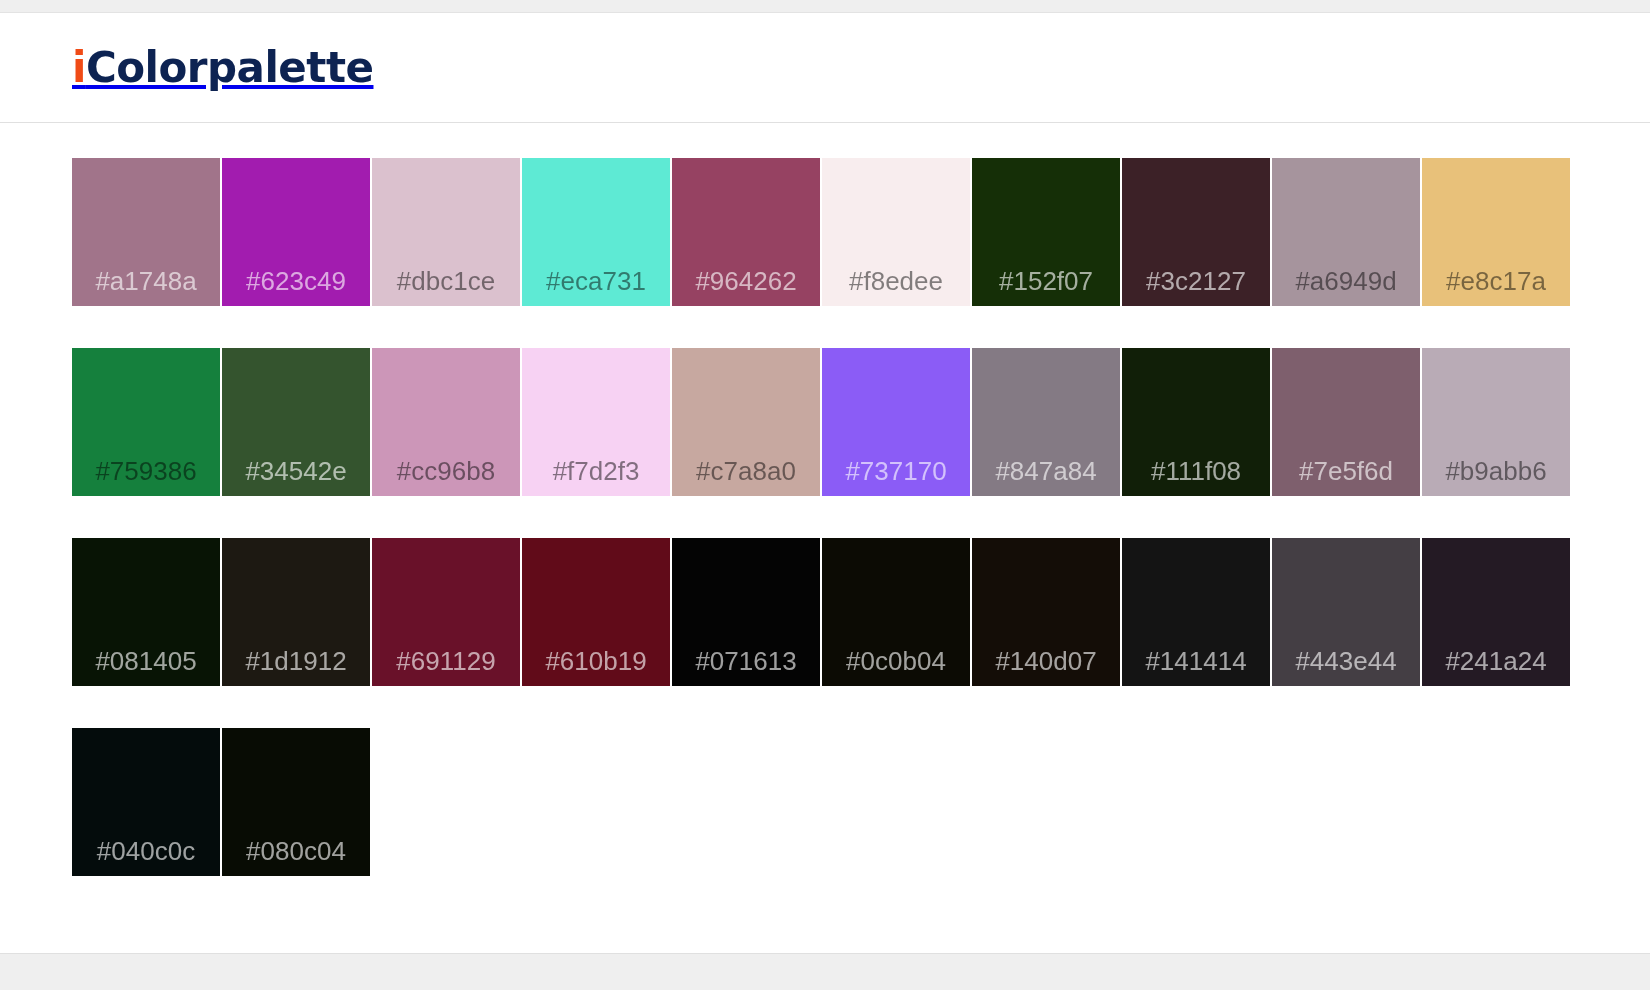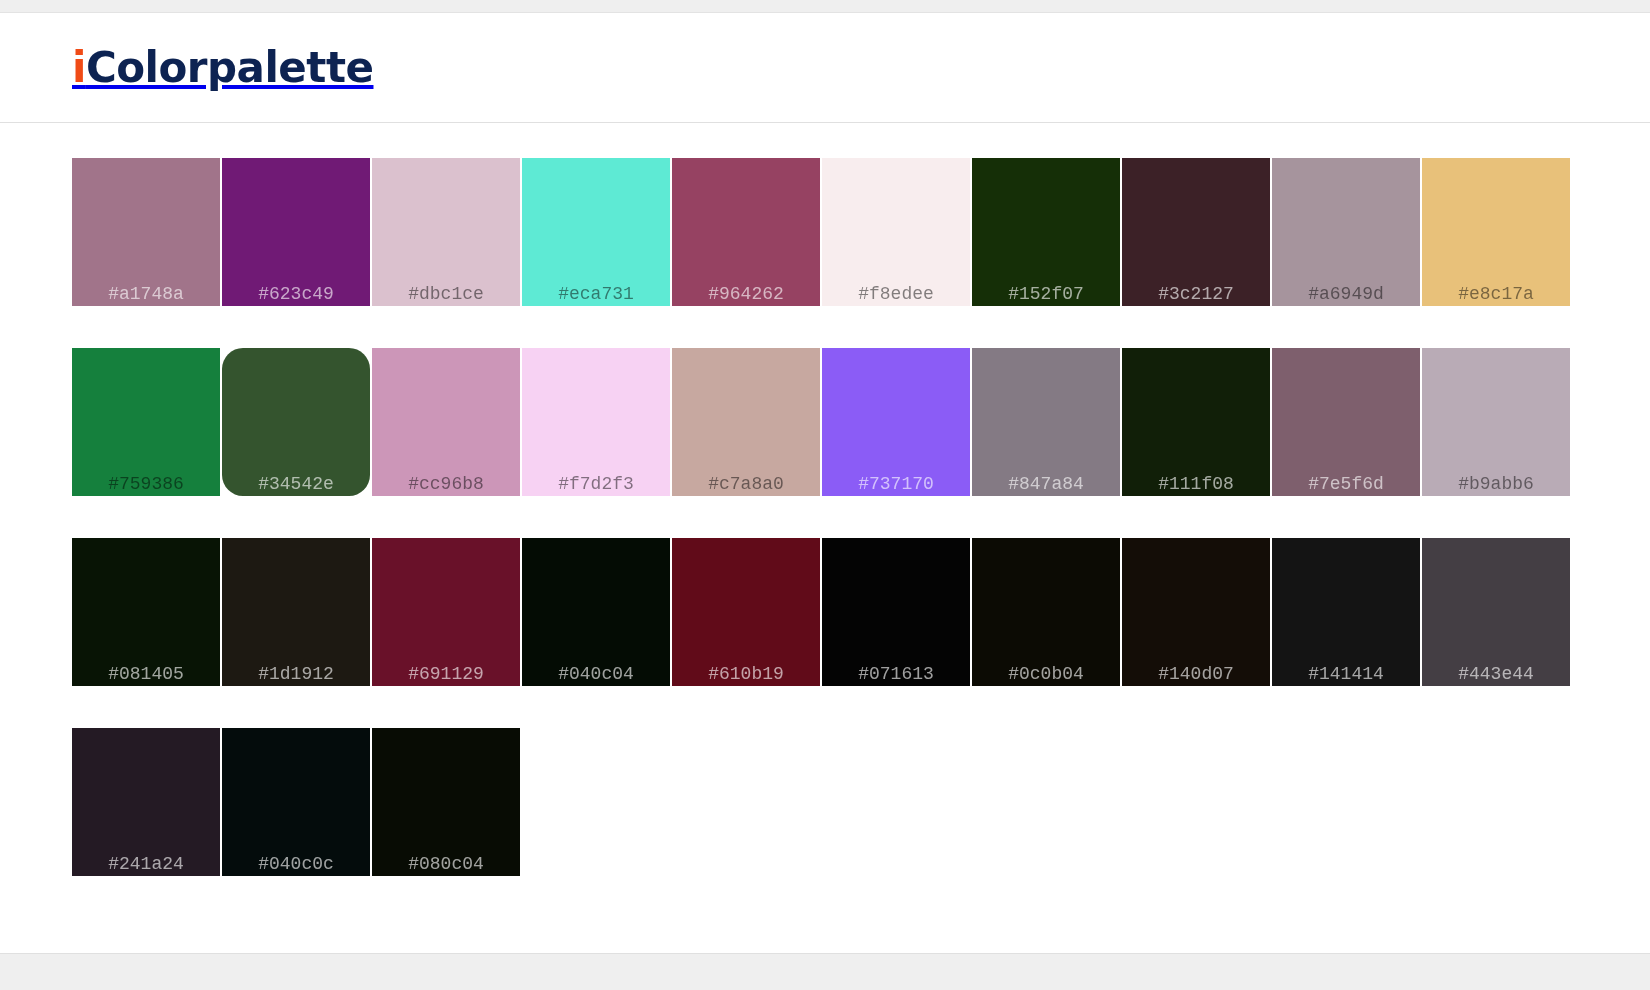--- a/index.html
+++ b/index.html
@@ -72,24 +72,24 @@
     display: block;
     box-sizing: border-box;
   }
   .swatch:nth-child(10n) {
     margin-right: 0;
   }
   .swatch-label {
     position: absolute;
     left: 0;
     right: 0;
-    bottom: 3px;
+    bottom: 12px;
     text-align: center;
-    font-family: Liberation Mono, monospace;
-    font-size: 18px;
+    font-family: Liberation Sans, sans-serif;
+    font-size: 26px;
     line-height: 1;
     color: rgba(255,255,255,0.62);
     pointer-events: none;
   }
   .swatch.dark-text .swatch-label {
     color: rgba(0,0,0,0.48);
   }
   .bottom-strip {
     flex: 0 0 auto;
     height: 36px;
@@ -106,21 +106,21 @@
 
   <header class="site-header">
     <a class="logo" href="#"><span class="logo-i">i</span><span class="logo-rest">Colorpalette</span></a>
   </header>
 
   <main class="palette-area">
     <div class="palette-grid" id="palette-grid">
         <div class="swatch" style="background-color: rgb(161, 116, 138);">
           <span class="swatch-label">#a1748a</span>
         </div>
-        <div class="swatch" style="background-color: #701a75;">
+        <div class="swatch" style="background-color: #a21caf;">
           <span class="swatch-label">#623c49</span>
         </div>
         <div class="swatch dark-text" style="background-color: rgb(219, 193, 206);">
           <span class="swatch-label">#dbc1ce</span>
         </div>
         <div class="swatch dark-text" style="background-color: #5eead4;">
           <span class="swatch-label">#eca731</span>
         </div>
         <div class="swatch" style="background-color: rgb(150, 66, 98);">
           <span class="swatch-label">#964262</span>
@@ -136,21 +136,21 @@
         </div>
         <div class="swatch dark-text" style="background-color: rgb(166, 148, 157);">
           <span class="swatch-label">#a6949d</span>
         </div>
         <div class="swatch dark-text" style="background-color: rgb(232, 193, 122);">
           <span class="swatch-label">#e8c17a</span>
         </div>
         <div class="swatch dark-text" style="background-color: #15803d;">
           <span class="swatch-label">#759386</span>
         </div>
-        <div class="swatch" style="background-color: rgb(52, 84, 46); border-radius: 21px;">
+        <div class="swatch" style="background-color: rgb(52, 84, 46);">
           <span class="swatch-label">#34542e</span>
         </div>
         <div class="swatch dark-text" style="background-color: rgb(204, 150, 184);">
           <span class="swatch-label">#cc96b8</span>
         </div>
         <div class="swatch dark-text" style="background-color: rgb(247, 210, 243);">
           <span class="swatch-label">#f7d2f3</span>
         </div>
         <div class="swatch dark-text" style="background-color: rgb(199, 168, 160);">
           <span class="swatch-label">#c7a8a0</span>
@@ -172,23 +172,20 @@
         </div>
         <div class="swatch" style="background-color: rgb(8, 20, 5);">
           <span class="swatch-label">#081405</span>
         </div>
         <div class="swatch" style="background-color: rgb(29, 25, 18);">
           <span class="swatch-label">#1d1912</span>
         </div>
         <div class="swatch" style="background-color: rgb(105, 17, 41);">
           <span class="swatch-label">#691129</span>
         </div>
-        <div class="swatch" style="background-color: rgb(4, 12, 4);">
-          <span class="swatch-label">#040c04</span>
-        </div>
         <div class="swatch" style="background-color: rgb(97, 11, 25);">
           <span class="swatch-label">#610b19</span>
         </div>
         <div class="swatch" style="background-color: rgb(4, 4, 4);">
           <span class="swatch-label">#071613</span>
         </div>
         <div class="swatch" style="background-color: rgb(12, 11, 4);">
           <span class="swatch-label">#0c0b04</span>
         </div>
         <div class="swatch" style="background-color: rgb(20, 13, 7);">

